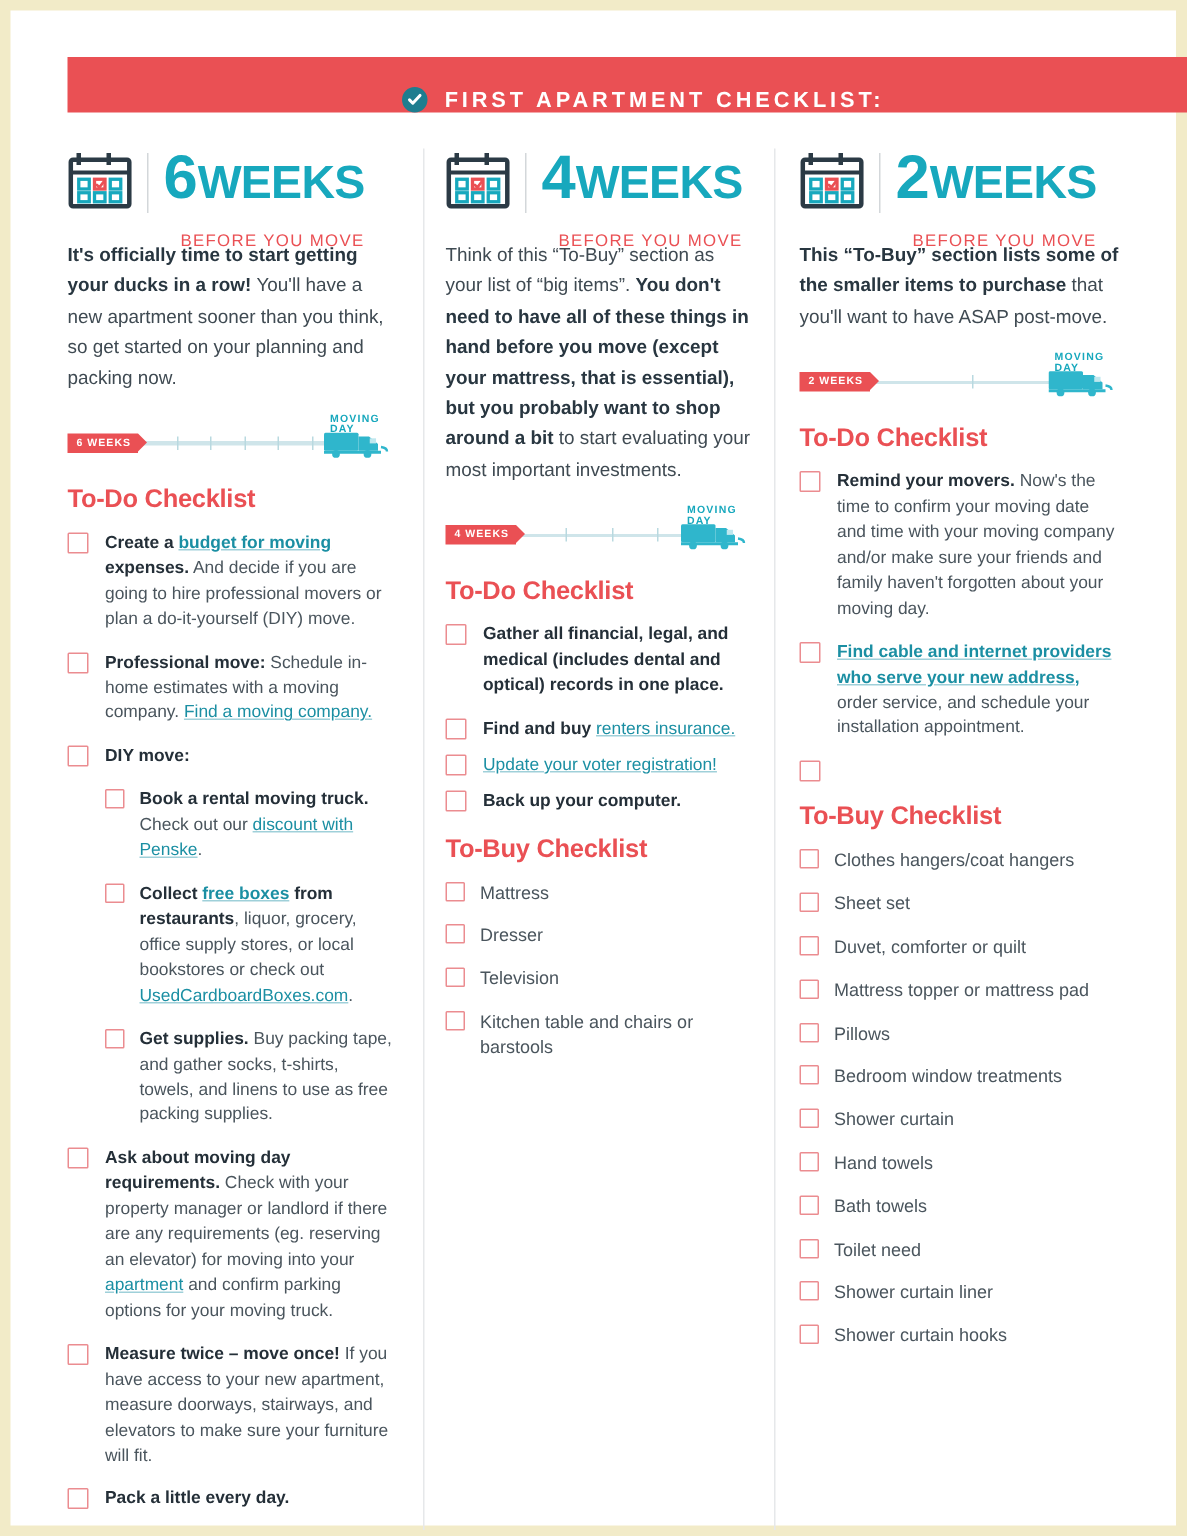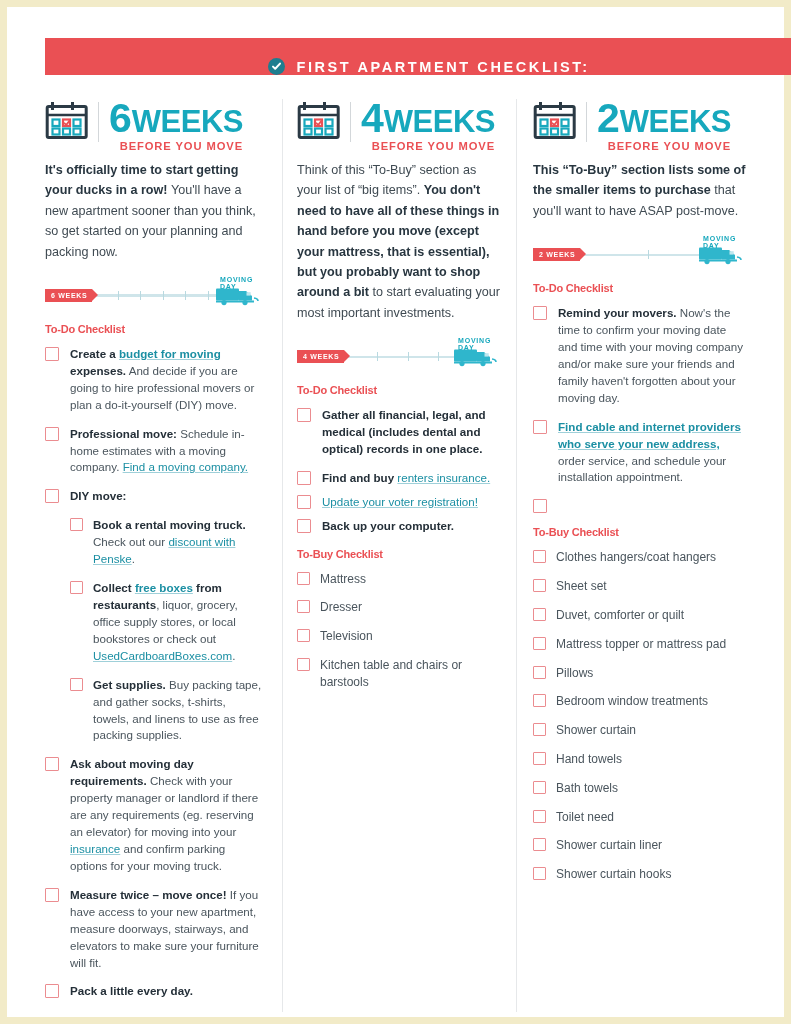--- a/index.html
+++ b/index.html
@@ -75,24 +75,24 @@
     display: flex; align-items: baseline;
     color: #17a8bd;
     font-weight: bold;
     line-height: 0.92;
   }
   .wk-num { font-size: 41px; letter-spacing: -1px; }
   .wk-weeks { font-size: 31px; letter-spacing: -0.5px; margin-left: 1px; }
   .wk-sub {
     color: #ea5054;
     font-size: 11.2px;
-    font-weight: bold;
+    font-weight: normal;
     letter-spacing: 0.9px;
     text-align: right;
-    margin-top: 2px;
+    margin-top: 17px;
   }
 
   
   .intro {
     font-size: 12.6px;
     line-height: 1.62;
     color: #3f4a52;
     margin-top: 13px;
   }
   .intro b { color: #283640; font-weight: bold; }
@@ -127,21 +127,21 @@
     font-size: 7px;
     font-weight: bold;
     letter-spacing: 0.8px;
     top: 0px;
   }
   .tl-truck { position: absolute; top: 10px; }
 
   
   .sec-head {
     color: #ea5054;
-    font-size: 11px;
+    font-size: 17px;
     font-weight: bold;
     letter-spacing: -0.2px;
     margin-top: 13px;
     margin-bottom: 11px;
   }
 
   
   ul.chk { list-style: none; }
   ul.chk > li {
     display: flex;
@@ -265,21 +265,21 @@
           <span class="li-text"><b>Collect </b><span class="lnkb">free boxes</span><b> from restaurants</b><span>, liquor, grocery, office supply stores, or local bookstores or check out </span><span class="lnk">UsedCardboardBoxes.com</span><span>.</span></span>
               </li>
               <li>
           <span class="box sm"></span>
           <span class="li-text"><b>Get supplies.</b><span> Buy packing tape, and gather socks, t-shirts, towels, and linens to use as free packing supplies.</span></span>
               </li>
             </ul>
           </div>
           <li class="">
        <span class="box"></span>
-       <span class="li-text"><b>Ask about moving day requirements.</b><span> Check with your property manager or landlord if there are any requirements (eg. reserving an elevator) for moving into your </span><span class="lnk">insurance</span><span> and confirm parking options for your moving truck.</span></span>
+       <span class="li-text"><b>Ask about moving day requirements.</b><span> Check with your property manager or landlord if there are any requirements (eg. reserving an elevator) for moving into your </span><span class="lnk">apartment</span><span> and confirm parking options for your moving truck.</span></span>
           </li>
           <li class="">
        <span class="box"></span>
        <span class="li-text"><b>Measure twice – move once!</b><span> If you have access to your new apartment, measure doorways, stairways, and elevators to make sure your furniture will fit.</span></span>
           </li>
           <li class="">
        <span class="box"></span>
        <span class="li-text"><b>Pack a little every day.</b></span>
           </li>
         </ul>

